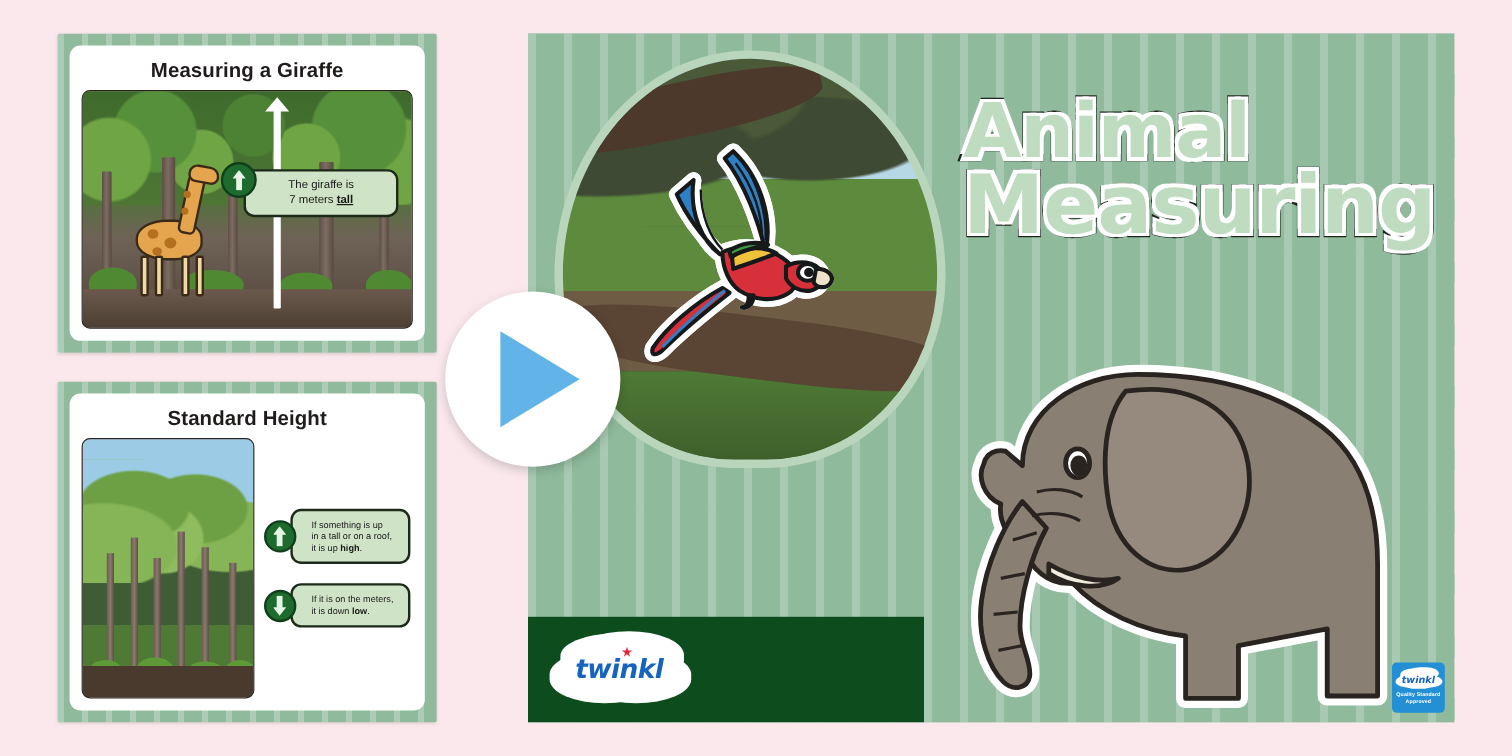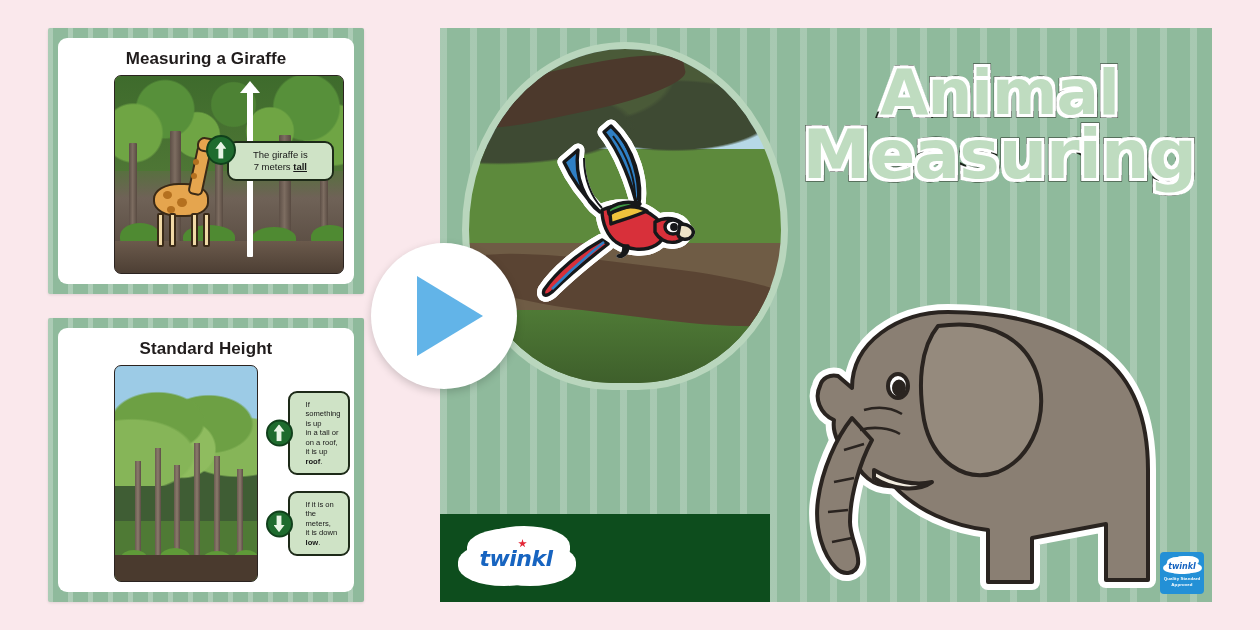--- a/index.html
+++ b/index.html
@@ -43,21 +43,20 @@
     letter-spacing:.1px;
     padding:3px 0 6px 0;
     flex:0 0 auto;
   }
   .thumb-body { flex:1 1 auto; display:flex; gap:8px; min-height:0; }
 
   
   .art {
     border-radius:7px; overflow:hidden; position:relative;
     border:1.5px solid #2b2320;
-    margin-left:46px;
   }
   .art-giraffe {
     flex:1 1 auto;
     background:
       linear-gradient(to bottom,#5f8a3e 0%,#4e7635 42%,#6f6257 62%,#514339 100%);
   }
   .canopy {
     position:absolute; left:0; right:0; top:0; height:48%;
     background:
       radial-gradient(circle at 8% 60%, #6fa544 0 13%, transparent 14%),
@@ -224,22 +223,22 @@
     position:absolute; left:0; right:0; bottom:0; height:22%;
     background:linear-gradient(to bottom,#4f7a36,#3e5f2b);
   }
 
   
   .parrot { position:absolute; left:76px; top:78px; width:200px; height:200px; z-index:6;
             filter:drop-shadow(0 0 0 #fff); }
 
   
   .title-wrap {
-    position:absolute; right:16px; top:36px; z-index:7;
-    text-align:center; line-height:0.93;
+    position:absolute; right:16px; top:53px; z-index:7;
+    text-align:left; line-height:0.93;
   }
   .title-line {
     font-family:"DejaVu Sans", sans-serif;
     font-weight:bold;
     font-size:63px;
     color:#bfdcc0;
     -webkit-text-stroke:7px #1d241c;
     paint-order:stroke fill;
     text-shadow:
       0 0 0 #fff,
@@ -390,21 +389,21 @@
 
         <div class="stack">
 
           <div class="row">
             <div class="arrow-badge">
               <div class="arrow-up-ico"></div>
             </div>
             <div class="bubble">
               <span>If something is up</span><br>
               <span>in a tall or on a roof,</span><br>
-              <span>it is up </span><b>roof</b><span>.</span>
+              <span>it is up </span><b>high</b><span>.</span>
             </div>
           </div>
 
           <div class="row">
             <div class="arrow-badge">
               <div class="arrow-down-ico"></div>
             </div>
             <div class="bubble">
               <span>If it is on the meters,</span><br>
               <span>it is down </span><b>low</b><span>.</span>

